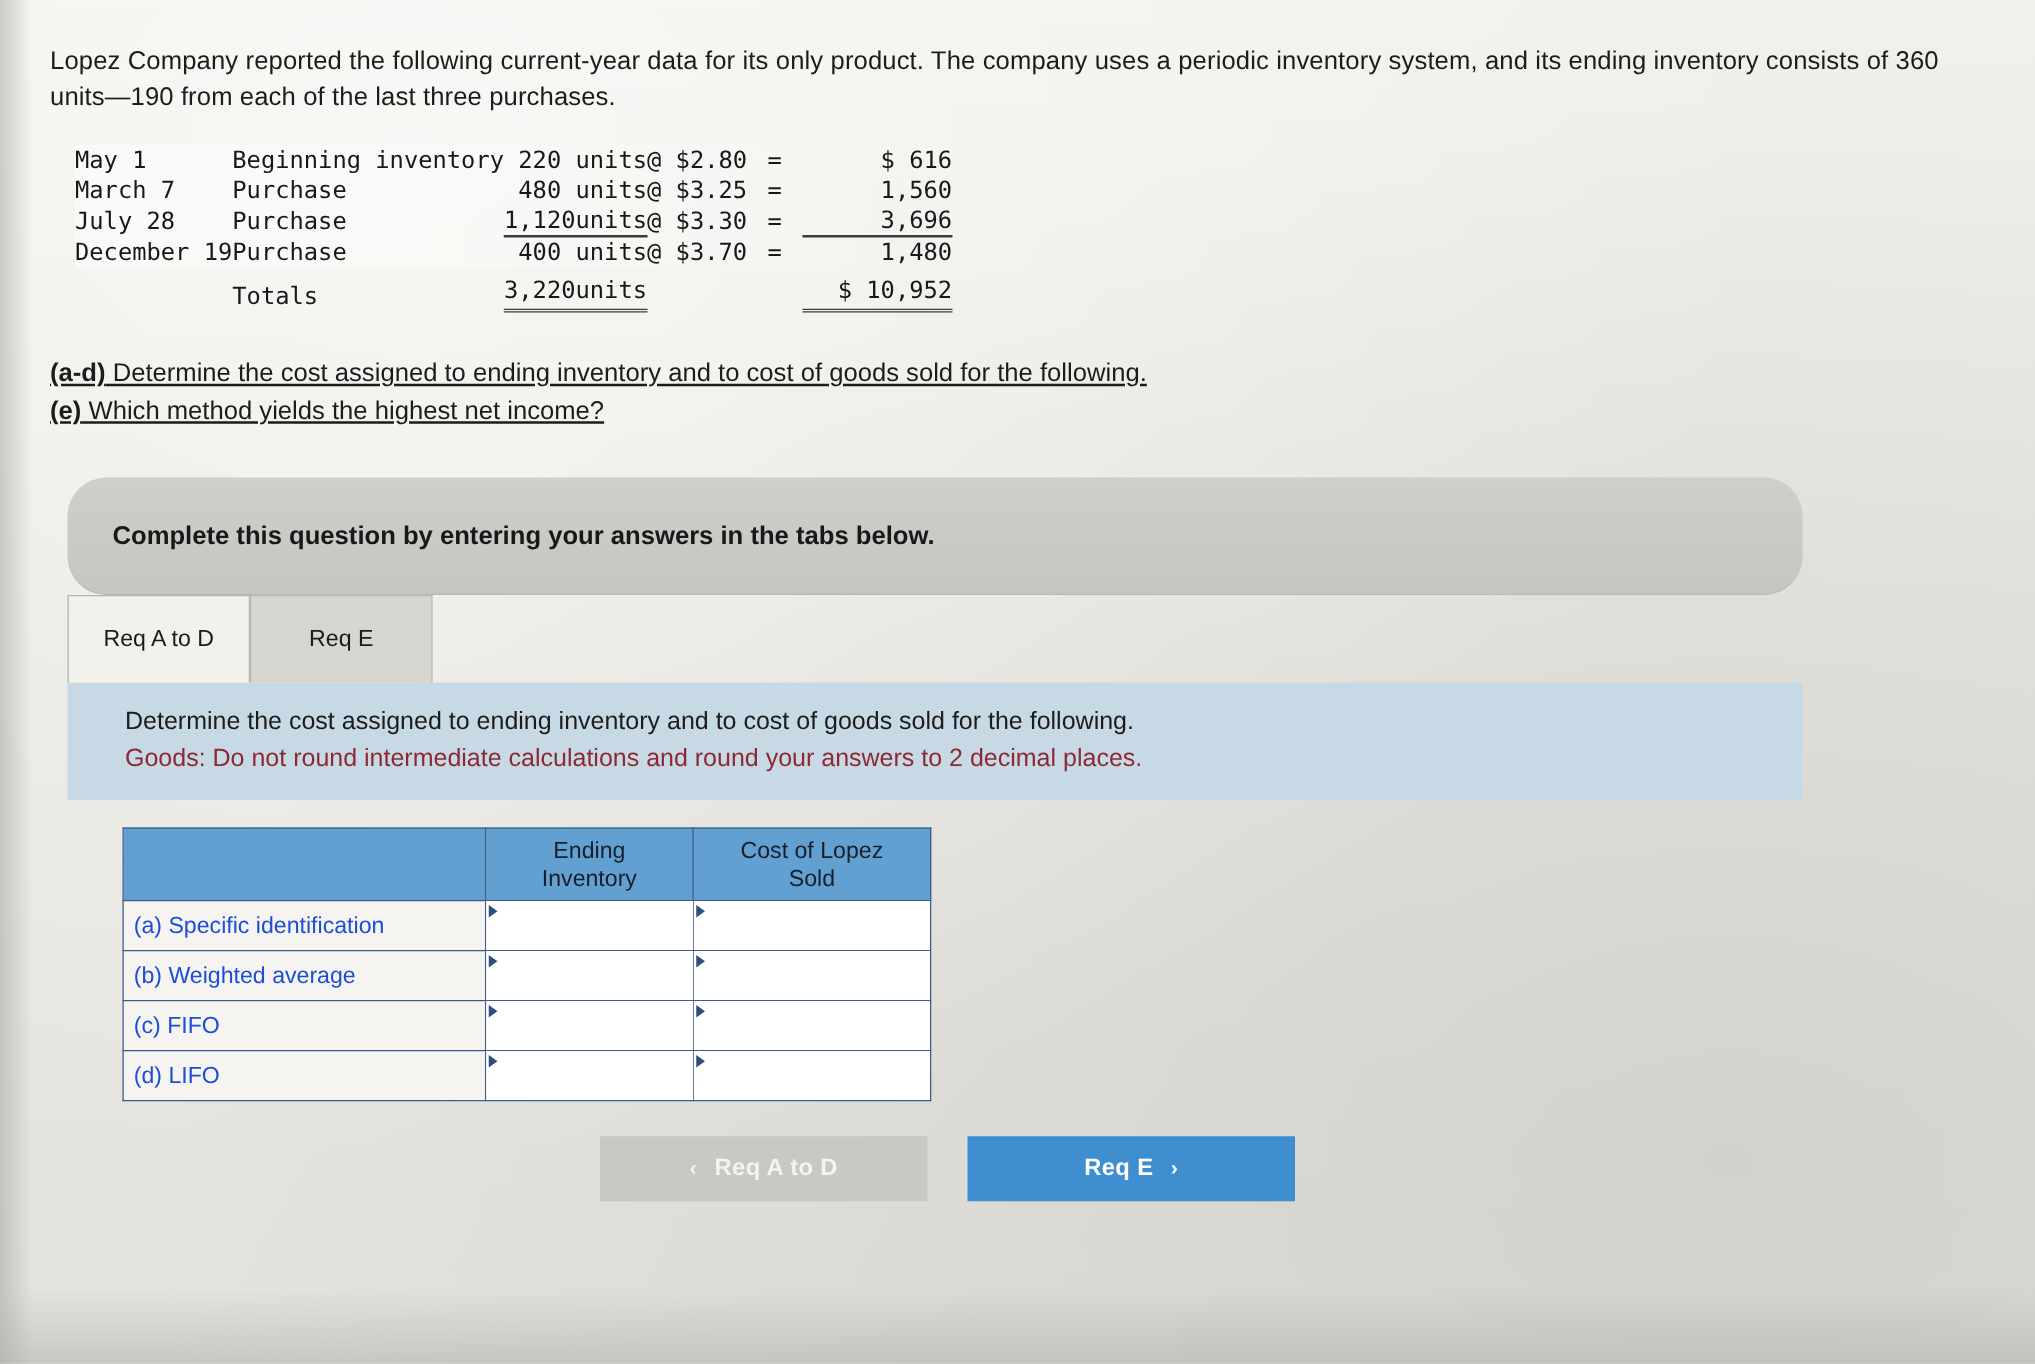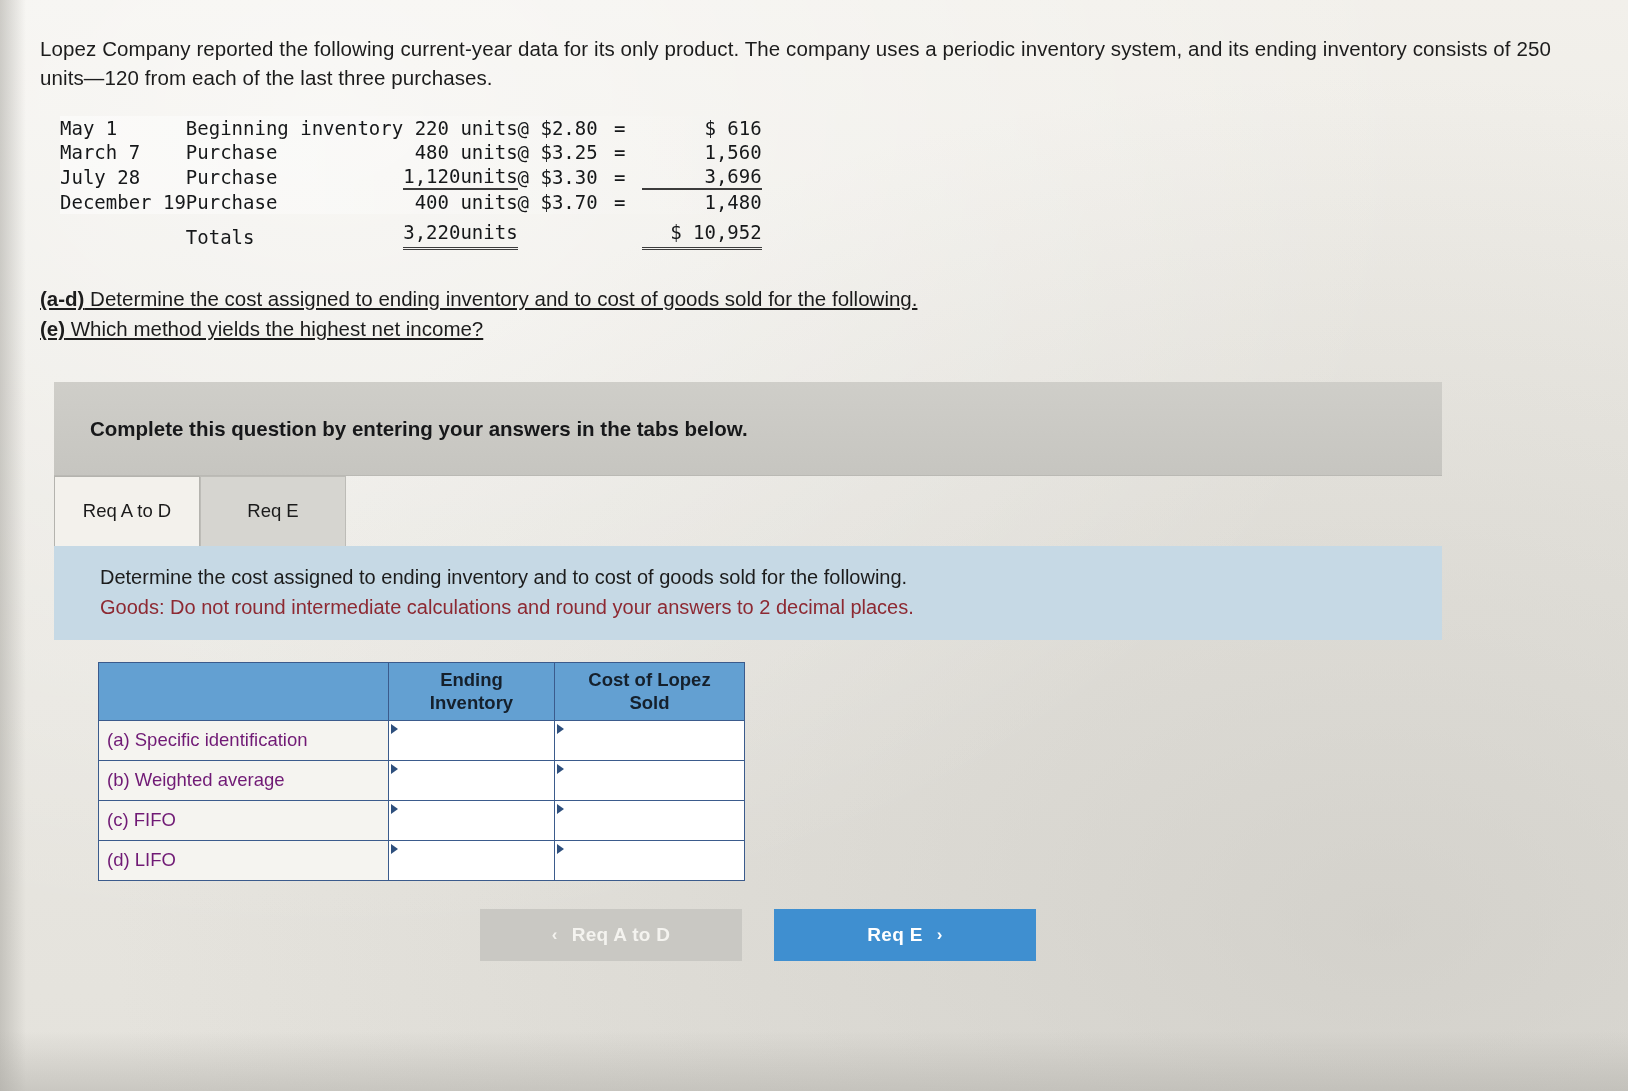--- a/index.html
+++ b/index.html
@@ -88,20 +88,21 @@
   
   .banner {
     margin-top: 38px;
     margin-left: 14px;
     width: 1388px;
     height: 94px;
     background: linear-gradient(180deg, #cfcec9 0%, #c6c5c0 100%);
     display: flex;
     align-items: center;
     box-shadow: inset 0 -1px 0 rgba(0,0,0,0.06);
+    border-radius: 31px;
   }
   .banner-text {
     font-size: 20.5px;
     font-weight: bold;
     margin-left: 36px;
     color: #17181a;
   }
 
   
   .tabs {
@@ -158,35 +159,35 @@
   }
   table.answer-grid th,
   table.answer-grid td {
     border: 1px solid #3b5b8c;
     box-sizing: border-box;
   }
   table.answer-grid thead th {
     background: #63a0d2;
     color: #15202c;
     font-size: 18.5px;
-    font-weight: bold;
+    font-weight: normal;
     line-height: 1.25;
     height: 58px;
     padding: 4px 6px;
     text-align: center;
   }
   th.col-label { width: 290px; }
   th.col-ei { width: 166px; }
   th.col-cogs { width: 190px; }
   td.row-label {
     background: #f5f4f0;
     font-size: 18.5px;
     height: 40px;
     padding-left: 8px;
-    color: #701a75;
+    color: #1d4ed8;
   }
   td.cell-input {
     background: #ffffff;
     position: relative;
     height: 40px;
   }
   td.cell-input .marker {
     position: absolute;
     left: 2px;
     top: 3px;
@@ -255,21 +256,21 @@
     pointer-events: none;
   }
 </style>
 </head>
 <body>
 
 <div class="page-bg"></div>
 
 <div class="content">
 
-  <div class="intro">Lopez Company reported the following current-year data for its only product. The company uses a periodic inventory system, and its ending inventory consists of 250 units—120 from each of the last three purchases.</div>
+  <div class="intro">Lopez Company reported the following current-year data for its only product. The company uses a periodic inventory system, and its ending inventory consists of 360 units—190 from each of the last three purchases.</div>
 
   <table class="data-table">
     <tbody>
       <tr class="rowband">
         <td class="c-date">May 1</td>
         <td class="c-desc">Beginning inventory</td>
         <td class="c-units">220</td>
         <td class="c-unitword">units</td>
         <td class="c-at">@ $2.80</td>
         <td class="c-eq">=</td>

